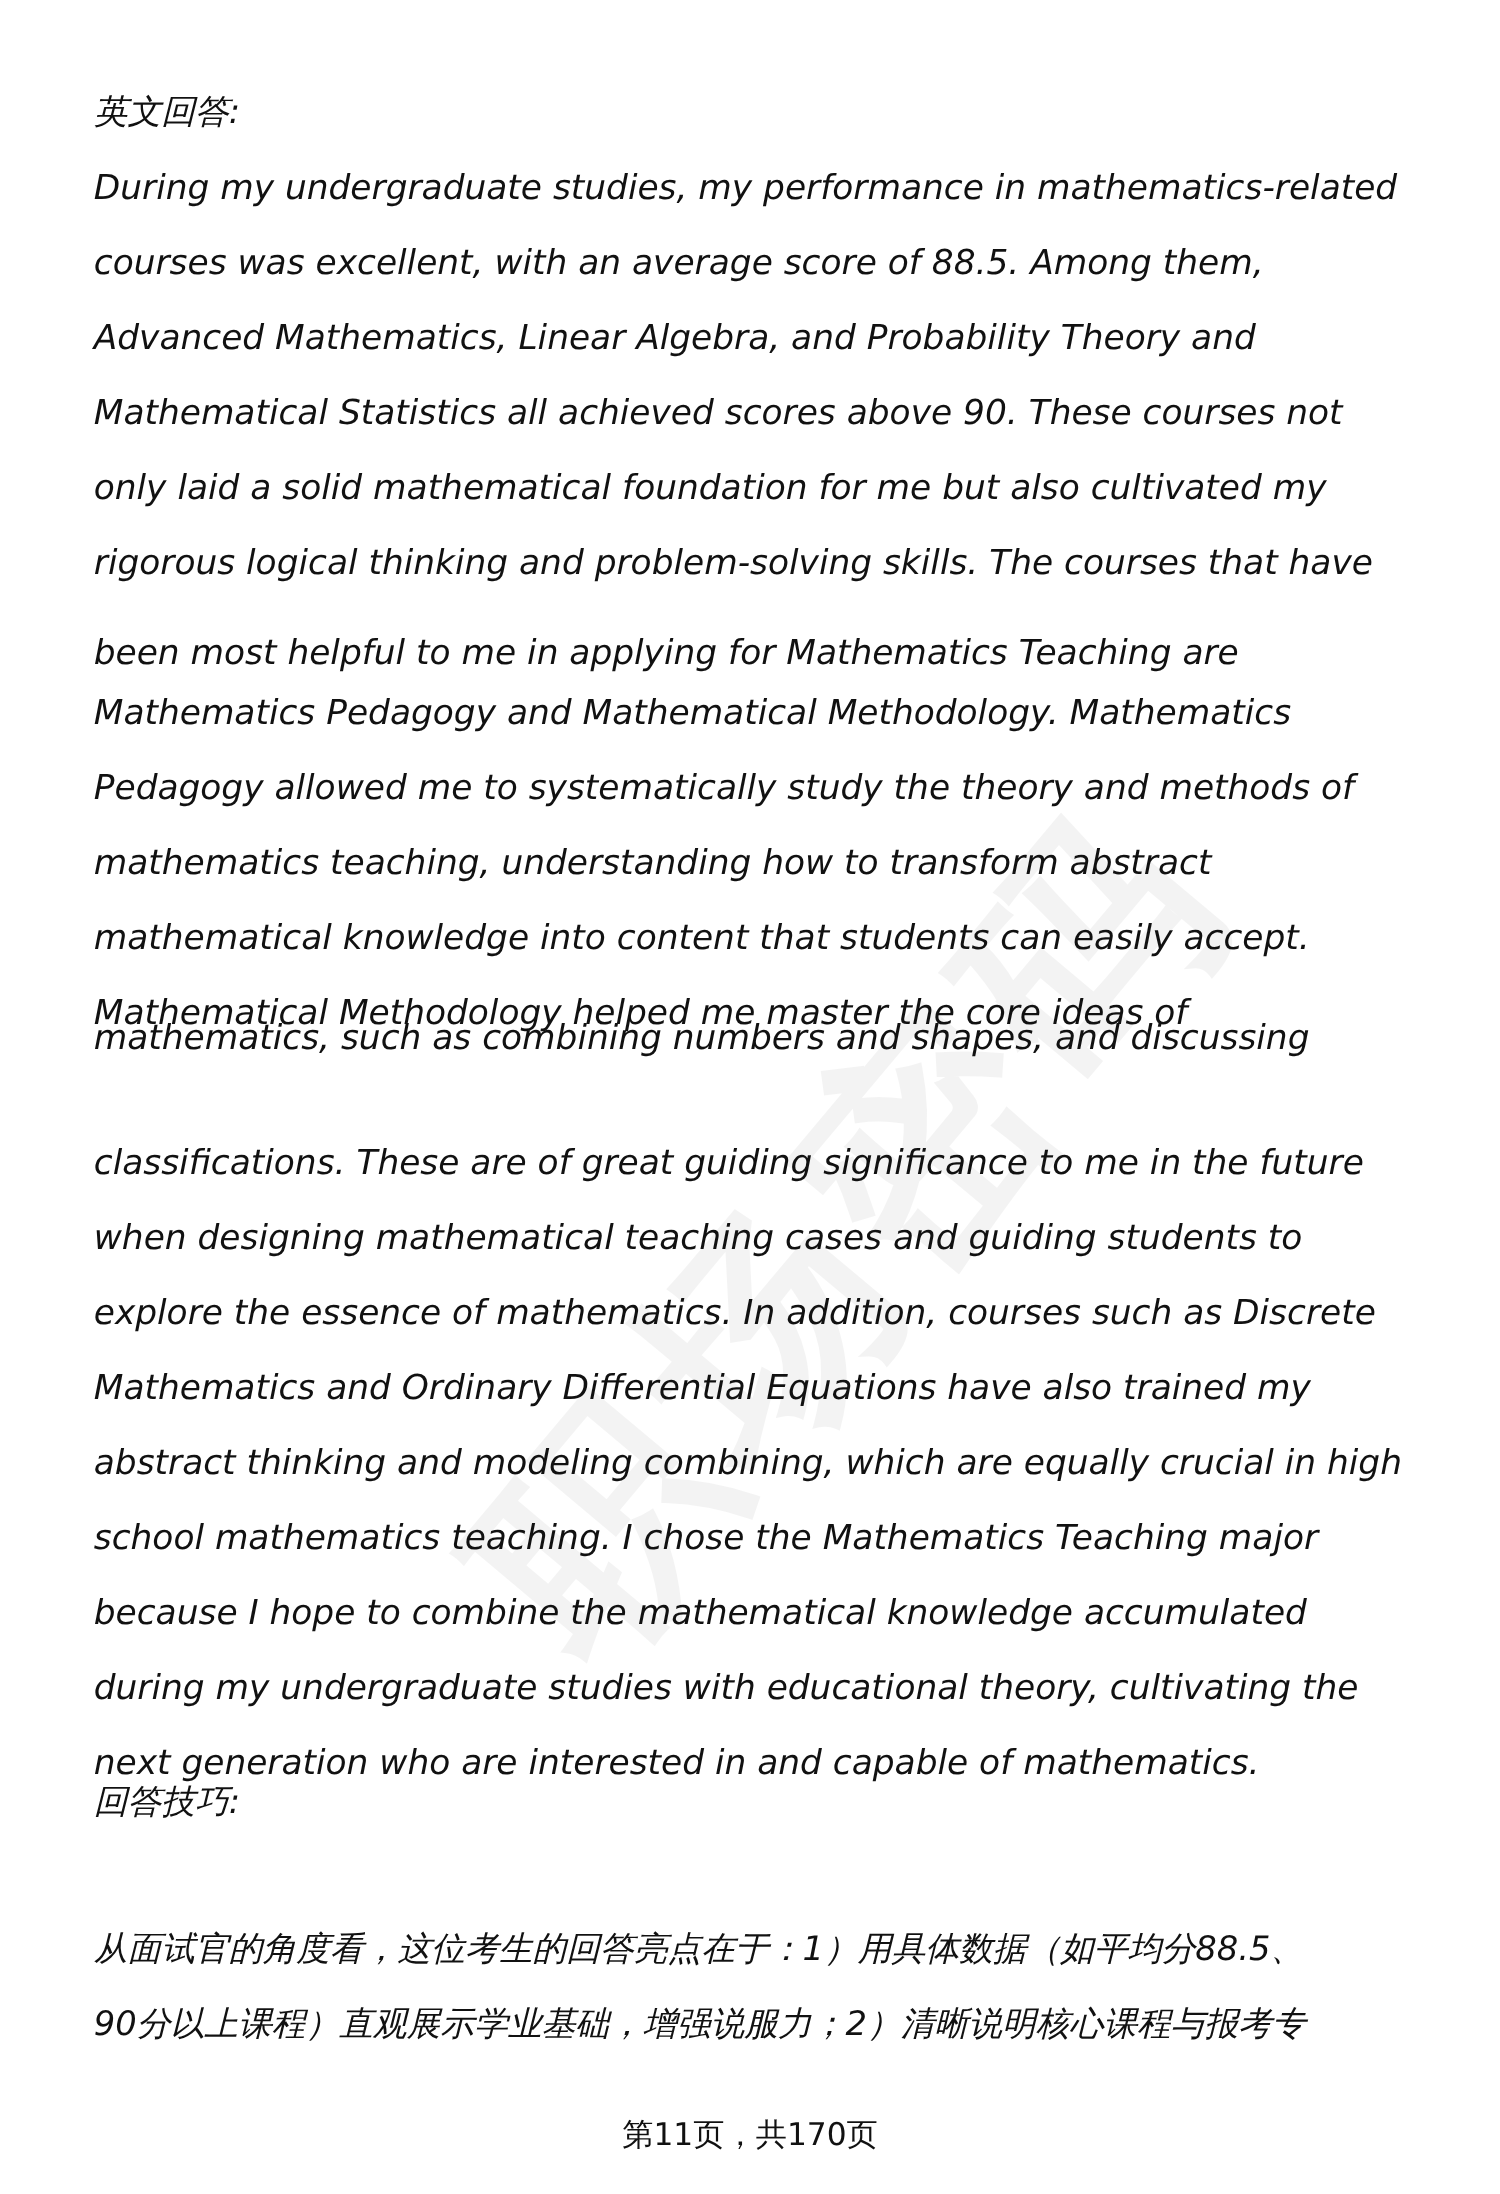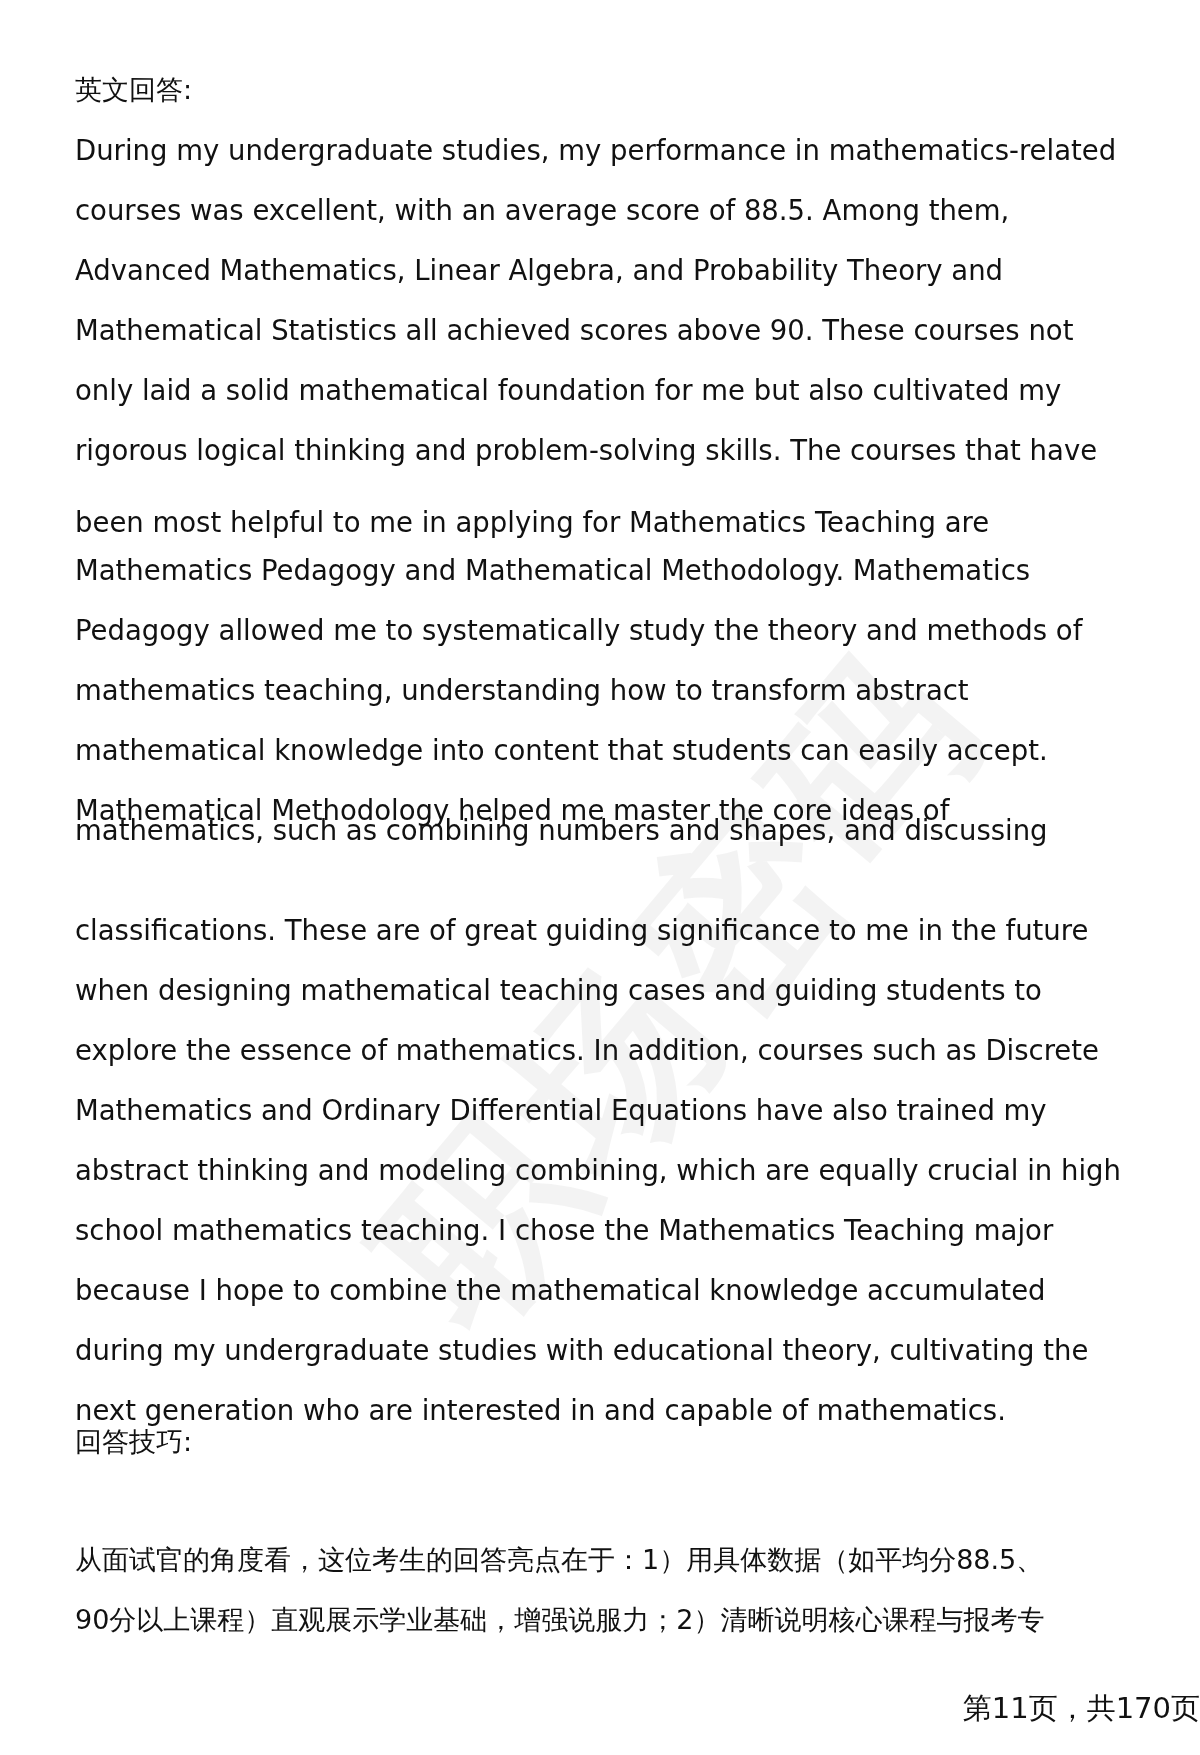--- a/index.html
+++ b/index.html
@@ -1,22 +1,22 @@
 <!DOCTYPE html>
 <html><head>
 <meta charset="utf-8">
 <style>
   html, body { margin:0; padding:0; background:#ffffff; }
   body { width:1200px; height:1755px; position:relative; overflow:hidden; font-family:"DejaVu Sans", "Liberation Sans", sans-serif; color:#111; }
   .watermark { position:absolute; left:230px; top:480px; width:900px; height:900px; pointer-events:none; z-index:0; }
   .watermark span { position:absolute; left:0; top:380px; width:900px; text-align:center; font-size:190px; font-weight:bold; color:#000; opacity:0.045; transform:rotate(-50deg); letter-spacing:10px; white-space:nowrap; font-family:"DejaVu Sans", sans-serif; }
   .content { position:absolute; left:75px; top:0; width:1090px; z-index:1; }
-  .line { position:absolute; left:0; white-space:nowrap; font-size:27.5px; line-height:60px; height:60px; }
+  .line { position:absolute; left:0; white-space:nowrap; font-size:27.5px; line-height:60px; height:60px;font-style:italic; }
   .cn { font-size:27px; }
-  .footer { position:absolute; left:0; width:1200px; top:1678px; text-align:right; font-size:29px; line-height:60px; z-index:1; }
+  .footer { position:absolute; left:0; width:1200px; top:1678px; text-align:center; font-size:25px; line-height:60px; z-index:1; }
 </style>
 </head>
 <body>
 
 <div class="watermark">
   <span>职场密码</span>
 </div>
 
 <div class="content">
   <div class="line cn" style="top:60px">英文回答:</div>

